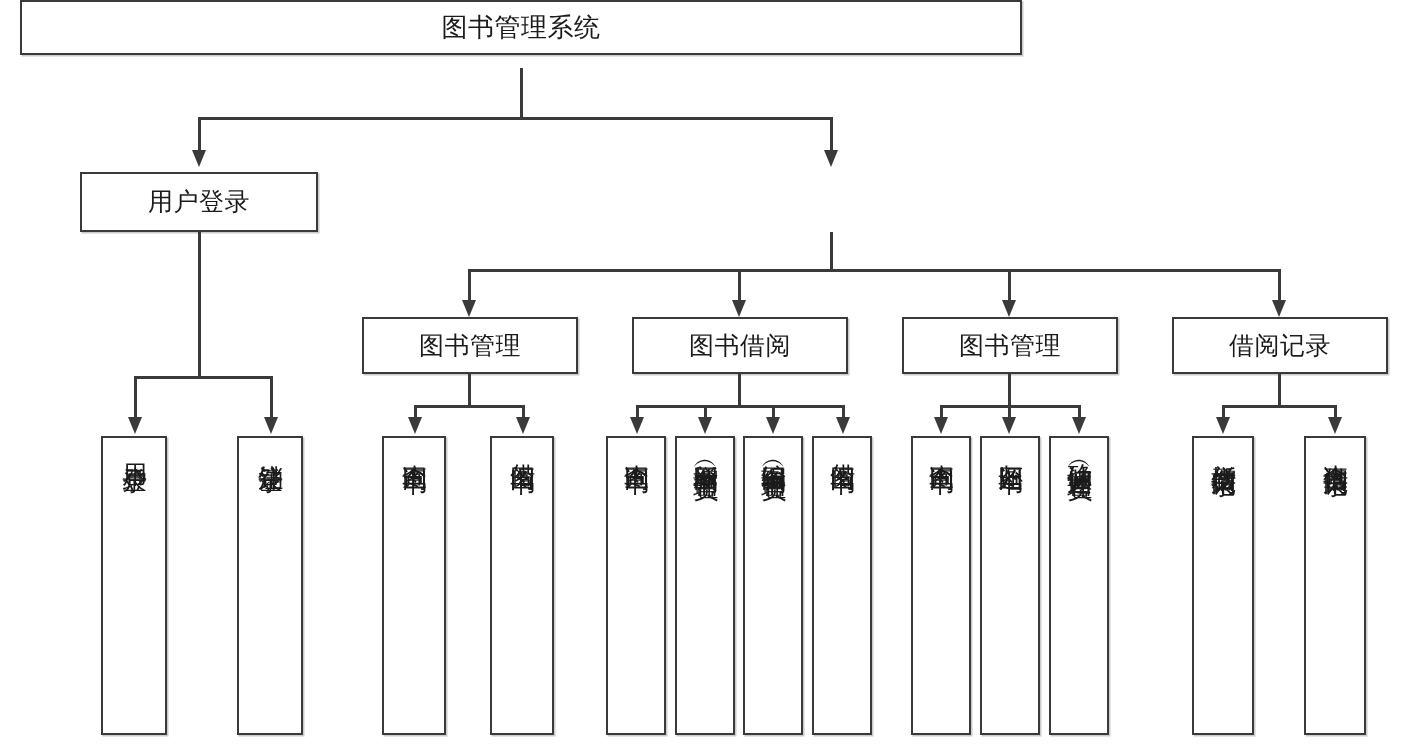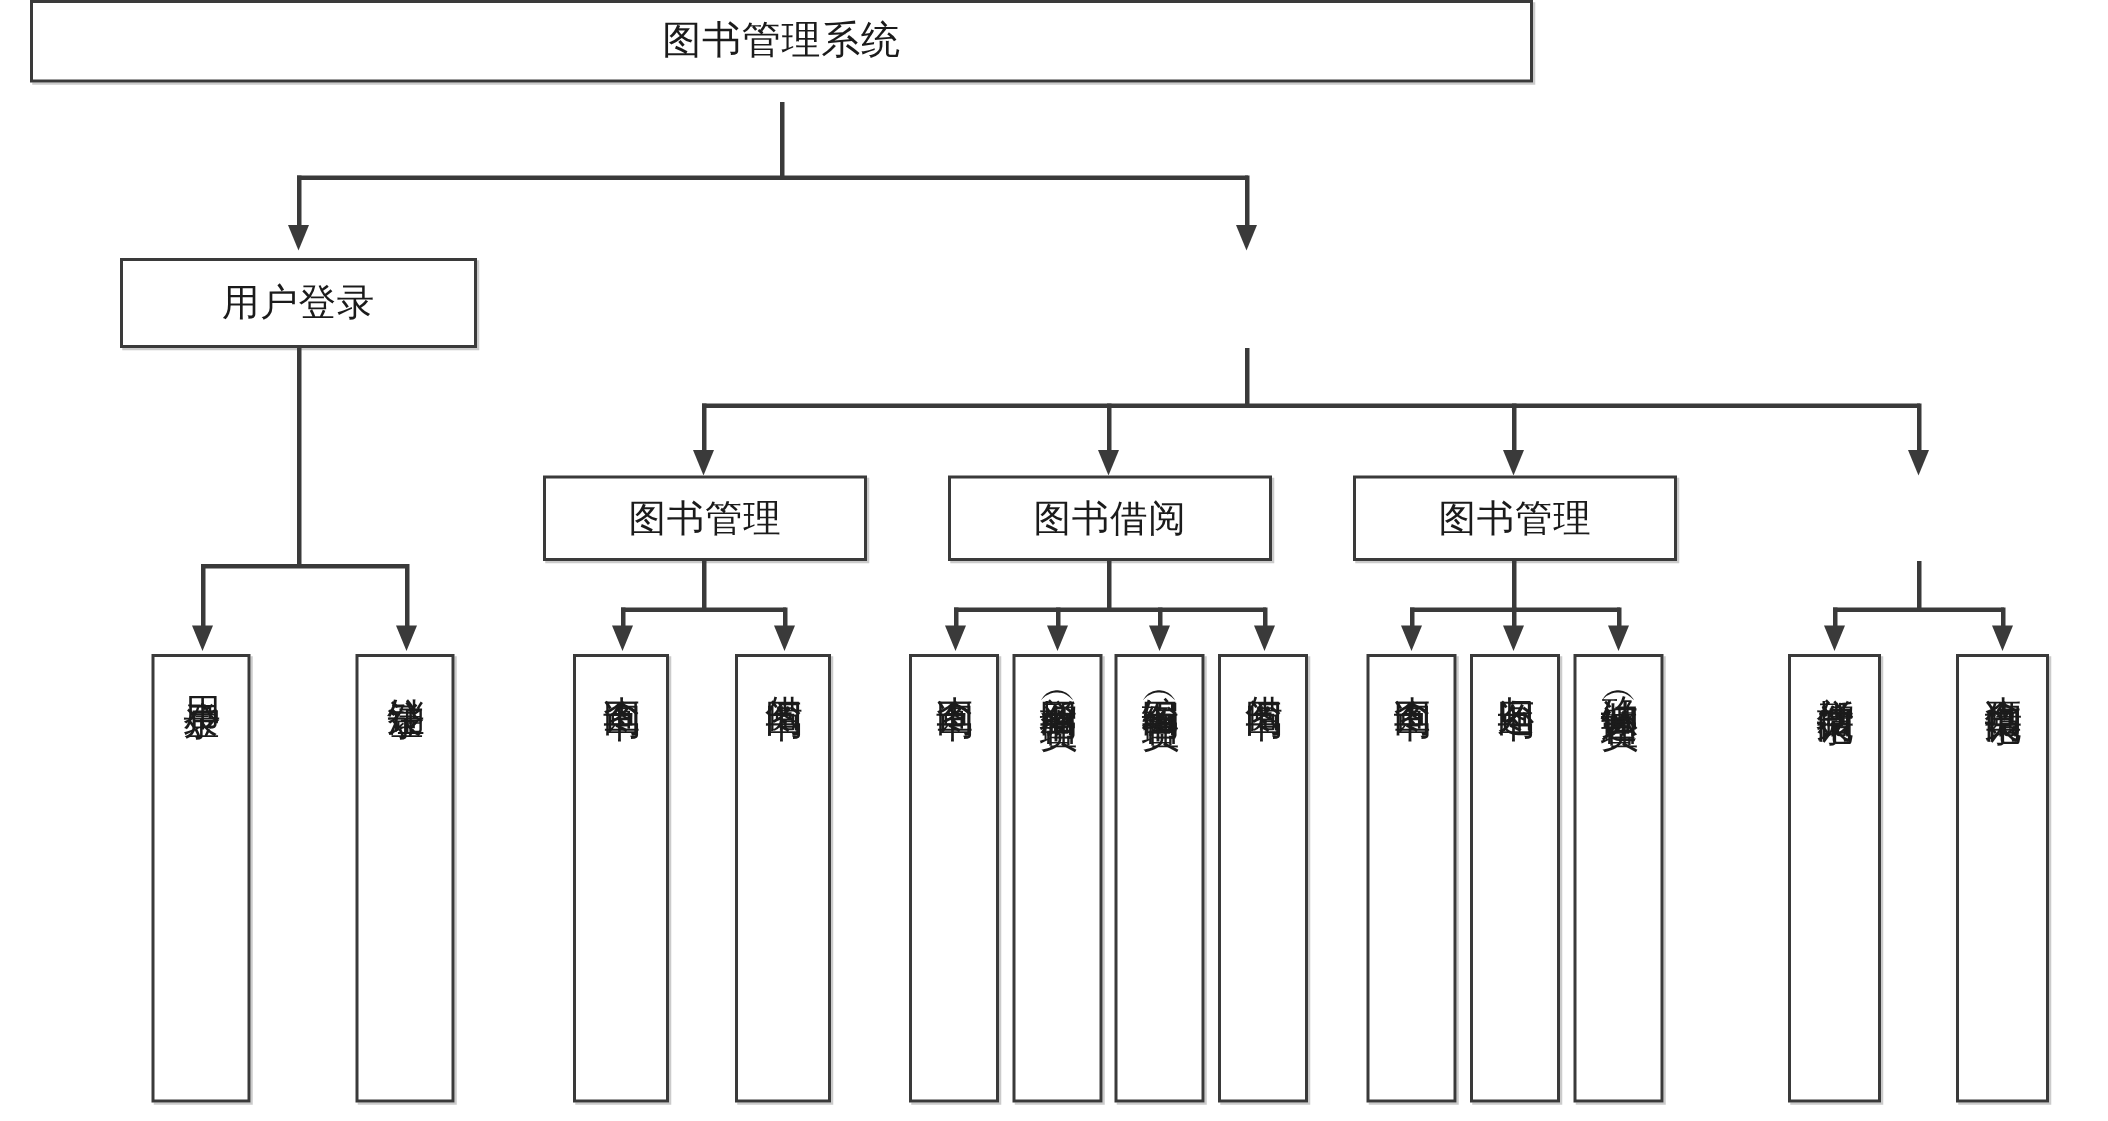--- a/index.html
+++ b/index.html
@@ -132,20 +132,23 @@
   </div>
 
   <div class="node h" id="node-book-borrow" style="left:632px; top:317px; width:216px; height:57px;">
     <span class="label">图书借阅</span>
   </div>
 
   <div class="node h" id="node-current-borrow" style="left:902px; top:317px; width:216px; height:57px;">
     <span class="label">图书管理</span>
   </div>
 
+  <div class="node h" id="node-borrow-record" style="left:1172px; top:317px; width:216px; height:57px;">
+    <span class="label">借阅记录</span>
+  </div>
 
   <div class="edge vline" style="left:468px; top:374px; height:33px;"></div>
   <div class="edge hline" style="left:414px; top:405px; width:110px;"></div>
   <div class="edge vline" style="left:414px; top:405px; height:14px;"></div>
   <div class="arrow" style="left:408px; top:417px;"></div>
   <div class="edge vline" style="left:522px; top:405px; height:14px;"></div>
   <div class="arrow" style="left:516px; top:417px;"></div>
 
   <div class="edge vline" style="left:738px; top:374px; height:33px;"></div>
   <div class="edge hline" style="left:636px; top:405px; width:208px;"></div>

